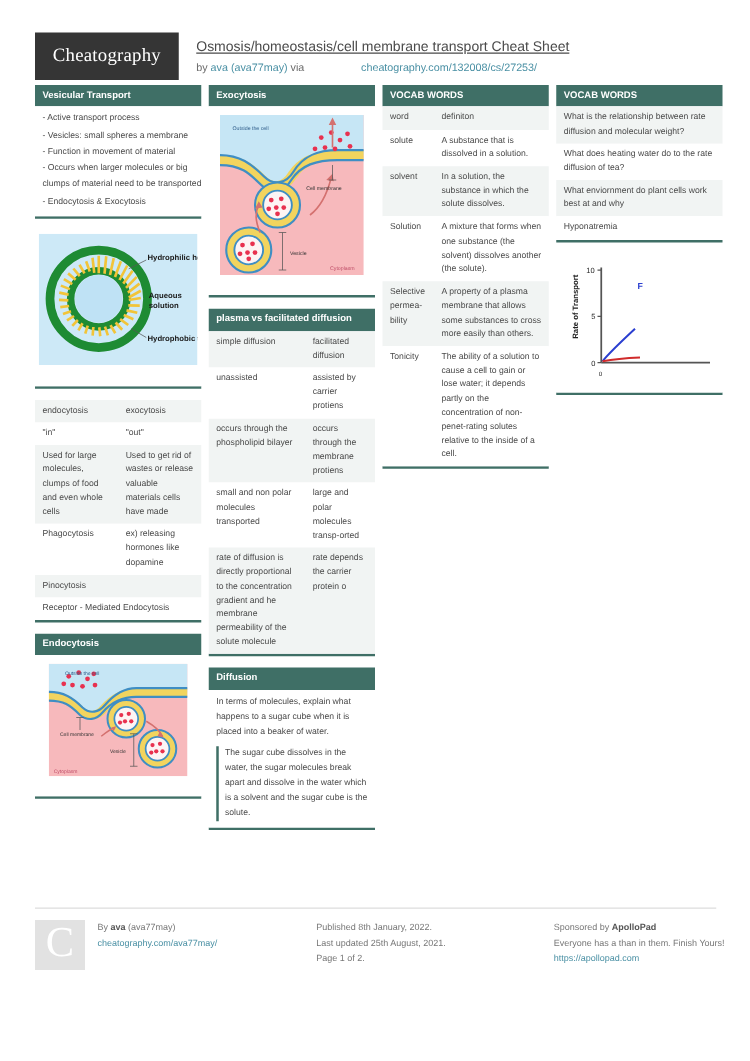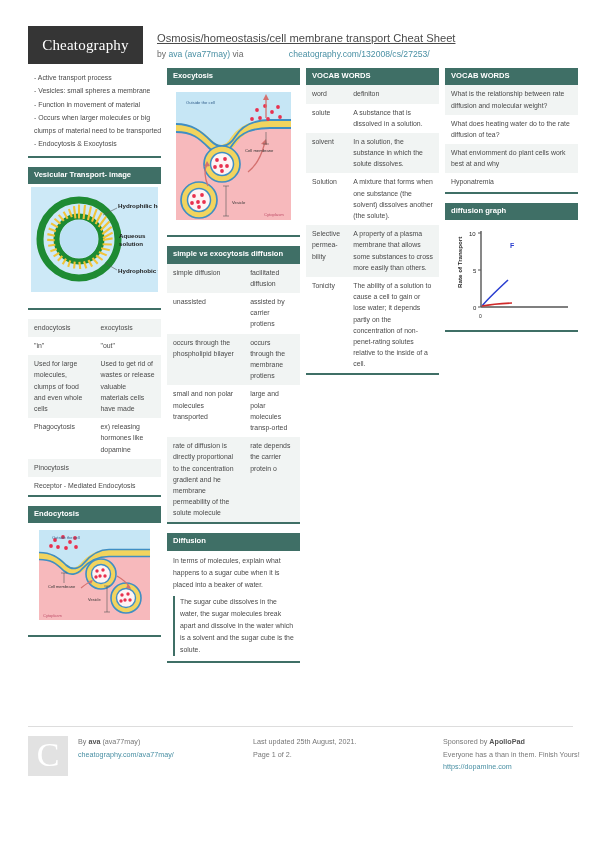--- a/index.html
+++ b/index.html
@@ -98,34 +98,34 @@
       <div class="sheet-title">Osmosis/homeostasis/cell membrane transport Cheat Sheet</div>
       <div class="byline"><span>by </span><span class="aut">ava (ava77may)</span><span> via </span><span class="lnk">cheatography.com/132008/cs/27253/</span></div>
     </div>
   </div>
 
   <div class="columns">
 
     <div class="col c1">
 
       <div class="block">
+        <div class="bhead">Vesicular Transport</div>
         <div class="bbody">
           <div class="plist">
             <div>- Active transport process</div>
             <div>- Vesicles: small spheres a membrane</div>
             <div>- Function in movement of material</div>
             <div>- Occurs when larger molecules or big</div>
             <div>clumps of material need to be transported</div>
             <div>- Endocytosis &amp; Exocytosis</div>
           </div>
         </div>
       </div>
 
       <div class="block">
-        <div class="bhead">Vesicular Transport- image</div>
         <div class="bbody">
           <div class="imgwrap">
             <svg width="127" height="112" viewBox="0 0 127 112">
               <rect x="0" y="0" width="127" height="105" fill="#cde9f7"></rect>
               <g>
                 <circle cx="48" cy="52" r="39" fill="none" stroke="#1e8b33" stroke-width="7"></circle>
                 <circle cx="48" cy="52" r="22.5" fill="none" stroke="#1e8b33" stroke-width="6"></circle>
                 <circle cx="48" cy="52" r="19" fill="#bfe2f5"></circle>
                 <g stroke="#f2c438" stroke-width="2.1">
                   <line x1="48" y1="17.5" x2="48" y2="31.5"></line>
@@ -320,21 +320,21 @@
                 <text x="75" y="64" font-family="Liberation Sans, sans-serif" font-size="4.2" fill="#333">Cell membrane</text>
                 <text x="62" y="116" font-family="Liberation Sans, sans-serif" font-size="4.2" fill="#333">Vesicle</text>
                 <text x="94" y="128" font-family="Liberation Sans, sans-serif" font-size="4.2" fill="#c0506a">Cytoplasm</text>
               </g>
             </svg>
           </div>
         </div>
       </div>
 
       <div class="block">
-        <div class="bhead">simple vs exocytosis diffusion</div>
+        <div class="bhead">plasma vs facilitated diffusion</div>
         <div class="bbody">
           <div class="row alt">
             <div class="cell k58">simple diffusion</div>
             <div class="cell v42">facilitated diffusion</div>
           </div>
           <div class="row plain">
             <div class="cell k58">unassisted</div>
             <div class="cell v42">assisted by carrier protiens</div>
           </div>
           <div class="row alt">
@@ -412,21 +412,20 @@
           <div class="row alt">
             <div class="cell full">What enviornment do plant cells work best at and why</div>
           </div>
           <div class="row plain">
             <div class="cell full">Hyponatremia</div>
           </div>
         </div>
       </div>
 
       <div class="block">
-        <div class="bhead">diffusion graph</div>
         <div class="bbody">
           <div class="imgwrap">
             <svg width="127" height="98" viewBox="0 0 127 98">
               <rect x="0" y="0" width="127" height="98" fill="#ffffff"></rect>
               <line x1="33" y1="8" x2="33" y2="84" stroke="#555" stroke-width="1.4"></line>
               <line x1="33" y1="84" x2="120" y2="84" stroke="#555" stroke-width="1.4"></line>
               <line x1="30" y1="10" x2="33" y2="10" stroke="#555" stroke-width="1"></line>
               <line x1="30" y1="47" x2="33" y2="47" stroke="#555" stroke-width="1"></line>
               <line x1="30" y1="84" x2="33" y2="84" stroke="#555" stroke-width="1"></line>
               <text x="21" y="12.5" font-family="Liberation Sans, sans-serif" font-size="6" fill="#222">10</text>
@@ -448,23 +447,24 @@
 
   <div class="footer">
     <div class="f-col f1">
       <div class="cheat-c">C</div>
       <div>
         <div class="f-name"><span>By </span><b>ava</b><span> (ava77may)</span></div>
         <div class="f-link">cheatography.com/ava77may/</div>
       </div>
     </div>
     <div class="f-col f2">
+      <div>Published 8th January, 2022.</div>
       <div>Last updated 25th August, 2021.</div>
       <div>Page 1 of 2.</div>
     </div>
     <div class="f-col f3 overflow-clip">
       <div class="f-spon overflow-clip"><span>Sponsored by </span><b>ApolloPad</b></div>
       <div class="overflow-clip">Everyone has a than in them. Finish Yours!</div>
-      <div class="f-link">https://dopamine.com</div>
+      <div class="f-link">https://apollopad.com</div>
     </div>
   </div>
 
 </div>
 
 </body></html>

